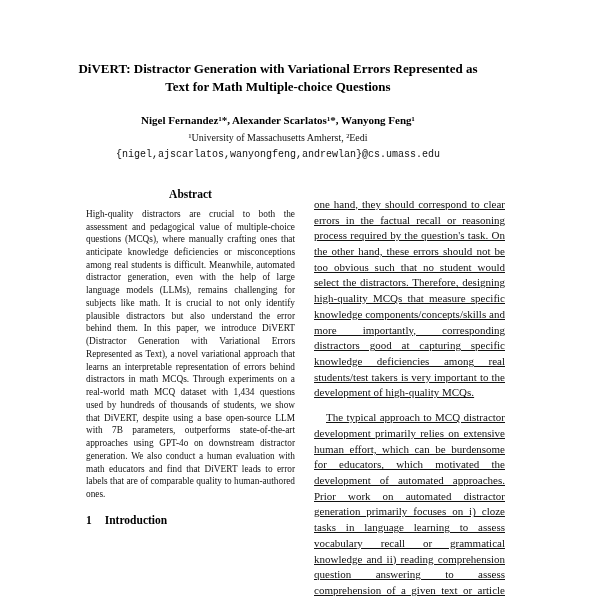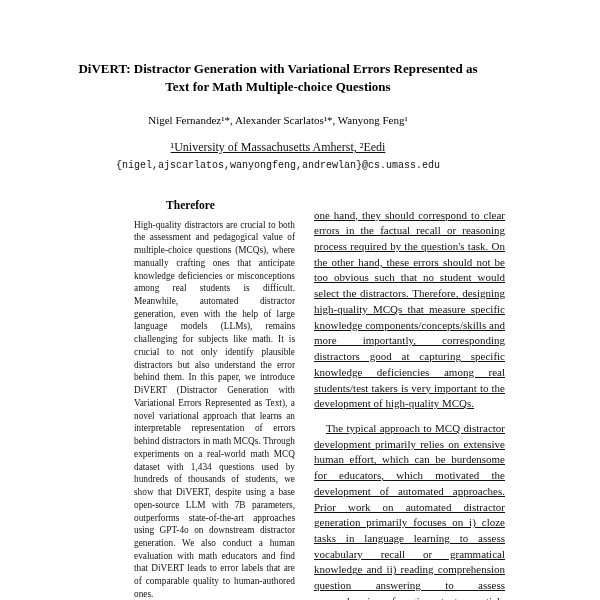--- a/index.html
+++ b/index.html
@@ -26,29 +26,28 @@
     font-size: 13px;
     font-weight: bold;
     line-height: 1.4;
     max-width: 400px;
     margin: 0 auto;
     color: #000;
   }
   .authors {
     margin-top: 17px;
     font-size: 11px;
-    font-weight: normal;
+    font-weight: bold;
     line-height: 1.45;
     color: #000;
   }
   .affiliation {
-    font-size: 12px;
-    margin-top: 10px;
+    font-size: 10px;
+    margin-top: 2px;
     line-height: 1.4;
-    text-decoration: underline;
   }
   .emails {
     font-family: "Liberation Mono", monospace;
     font-size: 10px;
     line-height: 1.45;
     margin-top: 3px;
   }
   .columns {
     display: flex;
     gap: 10px;
@@ -64,21 +63,20 @@
     font-size: 11.5px;
     font-weight: bold;
     margin-bottom: 8px;
     color: #000;
   }
   .abstract-text {
     font-size: 9.3px;
     line-height: 1.37;
     text-align: justify;
     text-justify: inter-word;
-    margin-left: 48px;
   }
   .section-heading {
     display: flex;
     gap: 13px;
     font-size: 11.5px;
     font-weight: bold;
     margin-top: 13px;
     margin-bottom: 7px;
     color: #000;
   }
@@ -106,25 +104,25 @@
     </div>
     <div class="affiliation">¹University of Massachusetts Amherst, ²Eedi</div>
     <div class="emails">
       <div>{nigel,ajscarlatos,wanyongfeng,andrewlan}@cs.umass.edu</div>
     </div>
   </header>
 
   <main class="columns">
 
     <section class="col">
-      <h2 class="abstract-heading">Therefore</h2>
+      <h2 class="abstract-heading">Abstract</h2>
       <p class="abstract-text">High-quality distractors are crucial to both the assessment and pedagogical value of multiple-choice questions (MCQs), where manually crafting ones that anticipate knowledge deficiencies or misconceptions among real students is difficult. Meanwhile, automated distractor generation, even with the help of large language models (LLMs), remains challenging for subjects like math. It is crucial to not only identify plausible distractors but also understand the error behind them. In this paper, we introduce DiVERT (Distractor Generation with Variational Errors Represented as Text), a novel variational approach that learns an interpretable representation of errors behind distractors in math MCQs. Through experiments on a real-world math MCQ dataset with 1,434 questions used by hundreds of thousands of students, we show that DiVERT, despite using a base open-source LLM with 7B parameters, outperforms state-of-the-art approaches using GPT-4o on downstream distractor generation. We also conduct a human evaluation with math educators and find that DiVERT leads to error labels that are of comparable quality to human-authored ones.</p>
       <h2 class="section-heading">
         <span class="sec-num">1</span>
-        <span>Represented</span>
+        <span>Introduction</span>
       </h2>
     </section>
 
     <section class="col">
       <p class="body-text">one hand, they should correspond to clear errors in the factual recall or reasoning process required by the question's task. On the other hand, these errors should not be too obvious such that no student would select the distractors. Therefore, designing high-quality MCQs that measure specific knowledge components/concepts/skills and more importantly, corresponding distractors good at capturing specific knowledge deficiencies among real students/test takers is very important to the development of high-quality MCQs.</p>
       <p class="body-text indent">The typical approach to MCQ distractor development primarily relies on extensive human effort, which can be burdensome for educators, which motivated the development of automated approaches. Prior work on automated distractor generation primarily focuses on i) cloze tasks in language learning to assess vocabulary recall or grammatical knowledge and ii) reading comprehension question answering to assess comprehension of a given text or article (Alhazmi et al., 2024). Approaches include using knowledge graphs, encoder-decoder models, and with help from large language models (LLMs). See Section 7 for a more detailed review of related work.</p>
       <p class="body-text indent">For other subjects where common tasks require (possibly complex) reasoning ability, such as math, there exist relatively few approaches to automated MCQ distractor generation. In the math domain, prior work</p>
     </section>
 
   </main>

